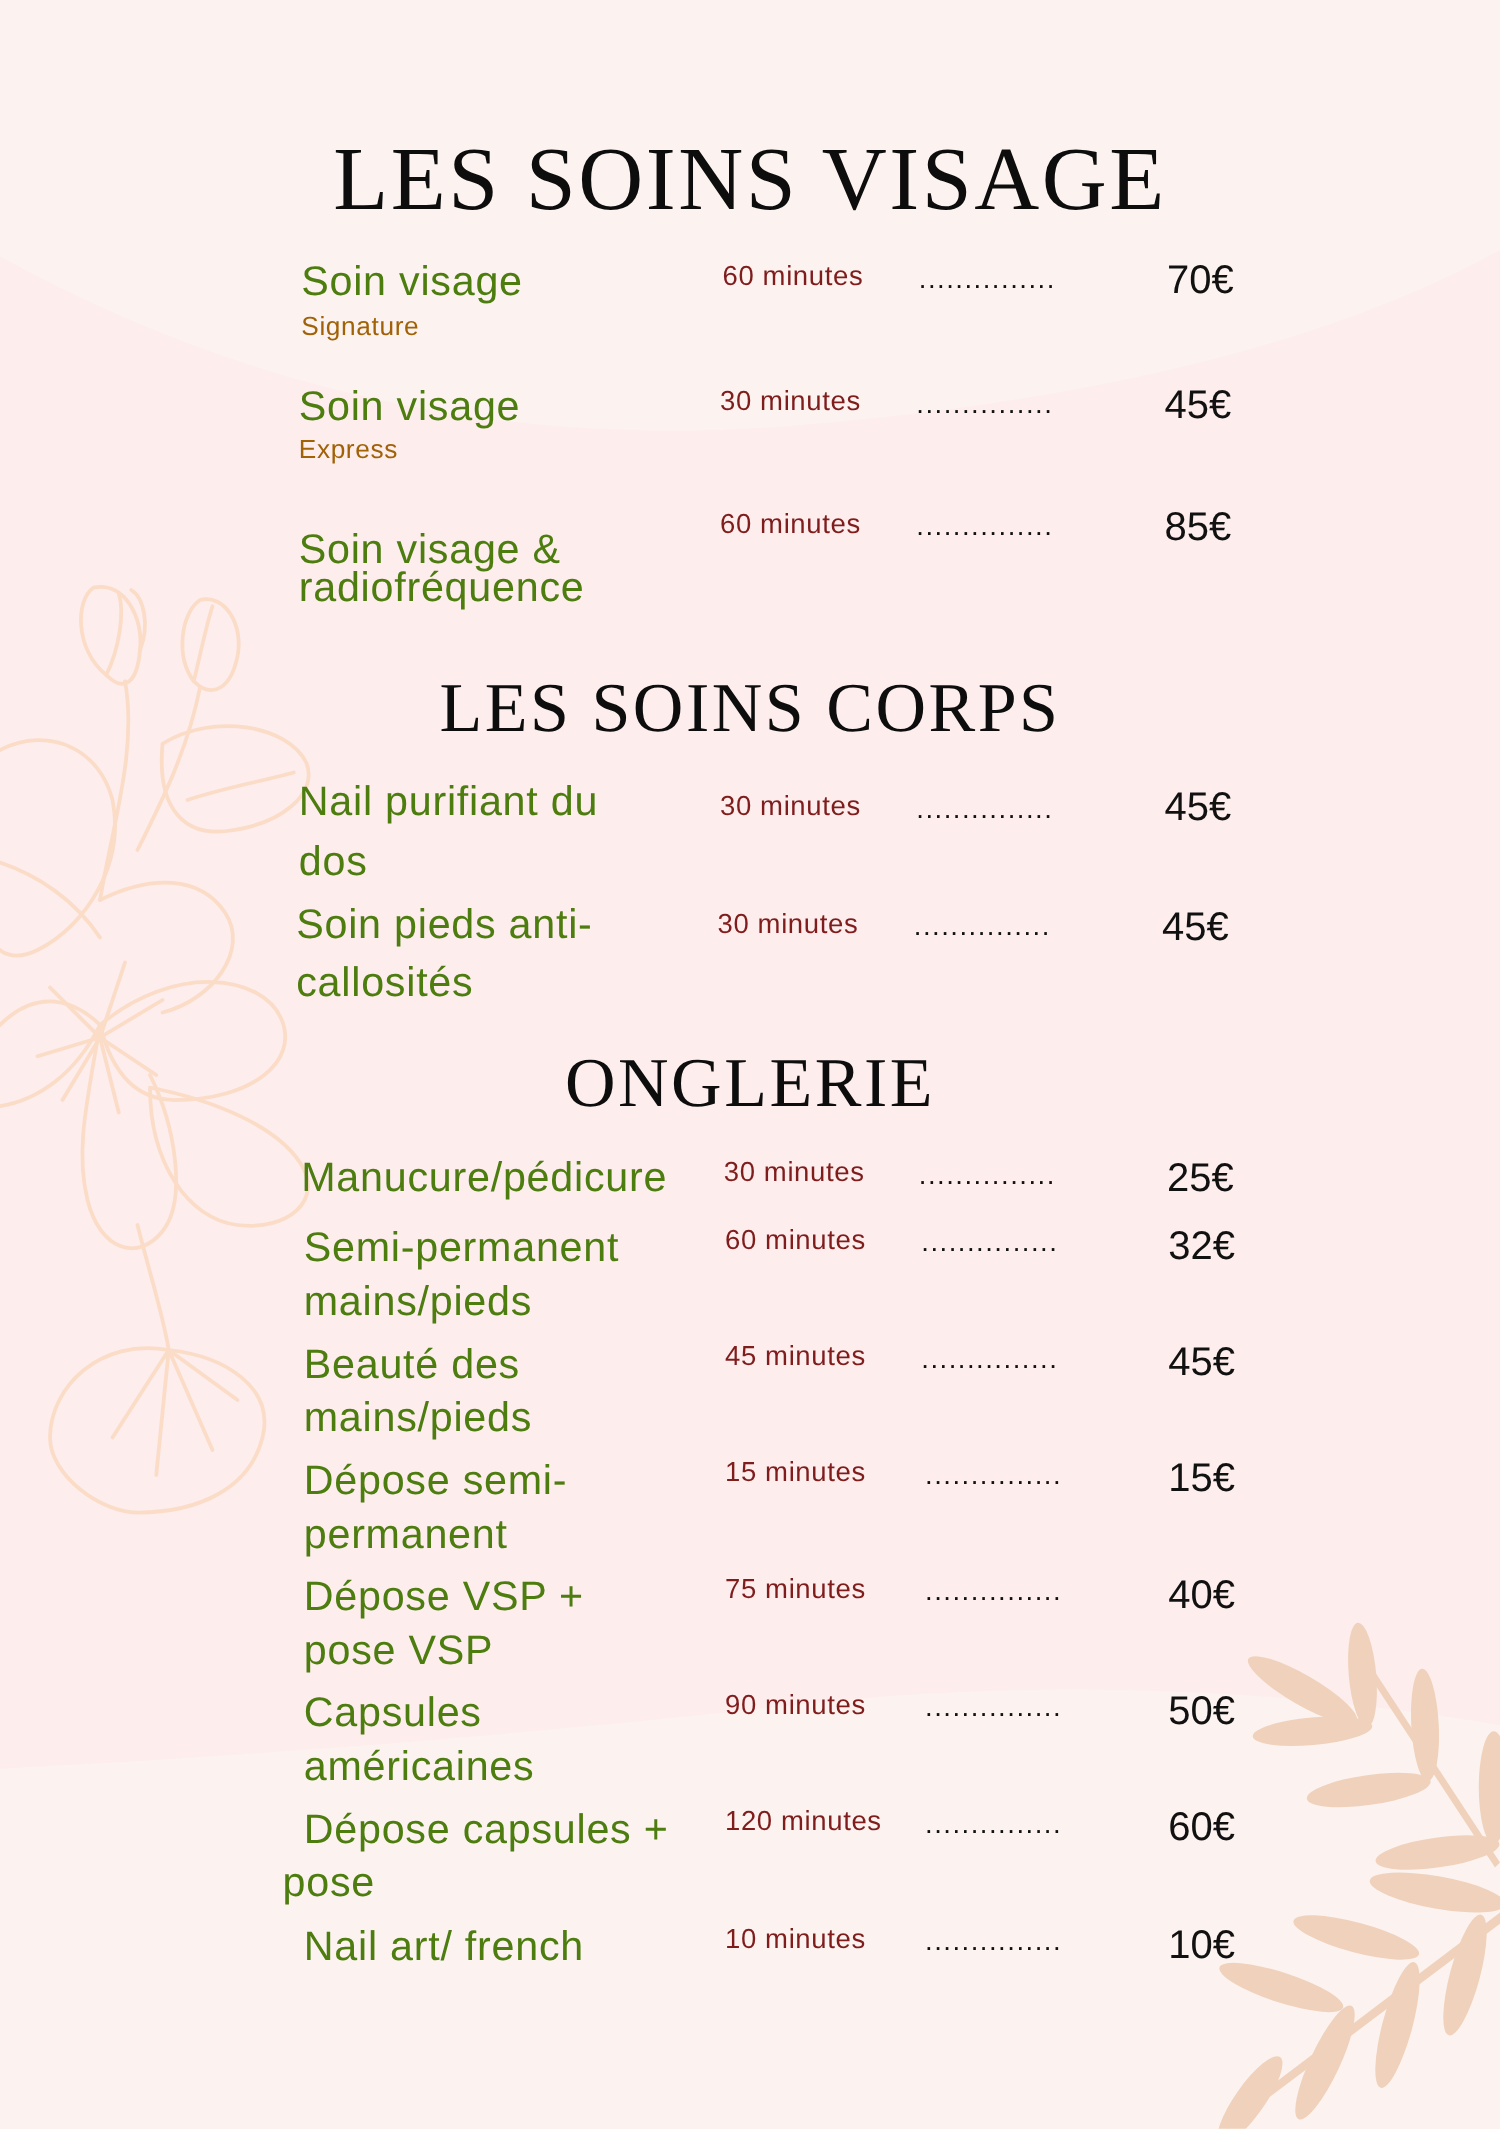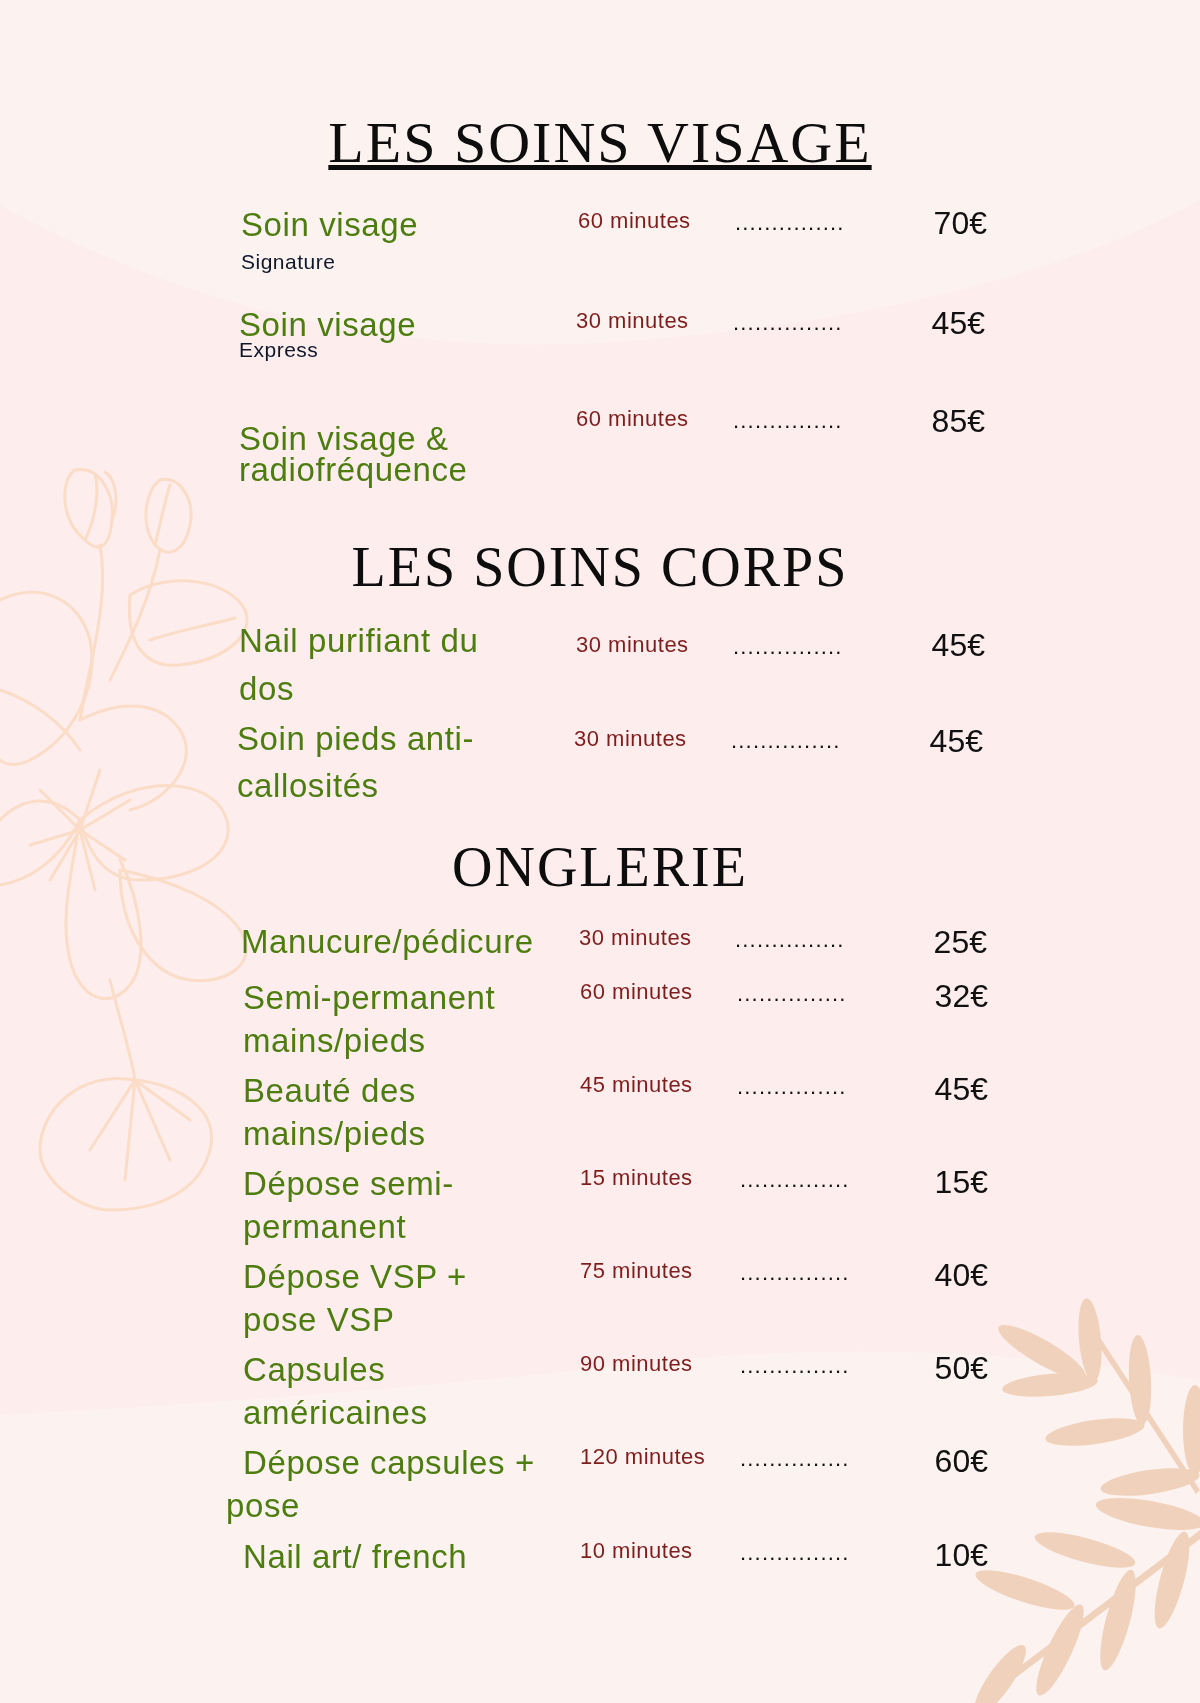--- a/index.html
+++ b/index.html
@@ -1,21 +1,21 @@
 <!DOCTYPE html>
 <html><head>
 <meta charset="utf-8">
 <style>
   html, body { margin:0; padding:0; }
   body { width:1200px; height:1703px; position:relative; overflow:hidden; background:#fcf3f0; font-family:"Liberation Sans", sans-serif; color:#111; }
   .bg { position:absolute; inset:0; }
   .title { position:absolute; left:0; width:1200px; text-align:center; font-family:"Liberation Serif", serif; font-weight:normal; letter-spacing:2px; color:#0d0d0d; margin:0; }
   .row { position:absolute; left:0; width:1200px; height:1px; }
   .name { position:absolute; font-size:33px; line-height:44px; white-space:nowrap; letter-spacing:0.6px; color:#4d7c0f; }
-  .sub { position:absolute; font-size:21px; line-height:26px; white-space:nowrap; letter-spacing:0.5px; color:#0f172a; }
+  .sub { position:absolute; font-size:21px; line-height:26px; white-space:nowrap; letter-spacing:0.5px; color:#a16207; }
   .dur { position:absolute; font-size:22px; line-height:28px; white-space:nowrap; letter-spacing:0.5px; color:#7f1d1d; }
   .dots { position:absolute; font-size:22px; line-height:28px; white-space:nowrap; letter-spacing:1.2px; color:#111; }
   .price { position:absolute; font-size:32px; line-height:40px; white-space:nowrap; text-align:right; color:#111; }
 </style>
 </head>
 <body>
 
 <svg class="bg" width="1200" height="1703" viewBox="0 0 1200 1703" xmlns="http://www.w3.org/2000/svg">
   <rect x="0" y="0" width="1200" height="1703" fill="#fcf3f0"></rect>
   <path d="M0 205 Q 300 370 640 340 Q 1000 310 1200 200 L1200 1380 Q 900 1330 600 1368 Q 300 1400 0 1415 Z" fill="#fdeded"></path>
@@ -56,33 +56,33 @@
     <ellipse cx="1150" cy="1514" rx="55" ry="13" transform="rotate(10 1150 1514)"></ellipse>
     <ellipse cx="1085" cy="1550" rx="52" ry="12" transform="rotate(15 1085 1550)"></ellipse>
     <ellipse cx="1025" cy="1590" rx="52" ry="12" transform="rotate(18 1025 1590)"></ellipse>
     <ellipse cx="1172" cy="1580" rx="12" ry="50" transform="rotate(15 1172 1580)"></ellipse>
     <ellipse cx="1118" cy="1620" rx="12" ry="52" transform="rotate(15 1118 1620)"></ellipse>
     <ellipse cx="1060" cy="1650" rx="12" ry="50" transform="rotate(25 1060 1650)"></ellipse>
     <ellipse cx="1000" cy="1680" rx="12" ry="42" transform="rotate(35 1000 1680)"></ellipse>
   </g>
 </svg>
 
-<h2 class="title" style="top:108px;font-size:58px;line-height:70px;text-decoration:underline;">LES SOINS VISAGE</h2>
+<h2 class="title" style="top:108px;font-size:72px;line-height:70px;">LES SOINS VISAGE</h2>
 
 <div class="row" style="top:203px;">
   <span class="name" style="left:241px;top:0;">Soin visage</span>
   <span class="sub" style="left:241px;top:46px;">Signature</span>
   <span class="dur" style="left:578px;top:4px;">60 minutes</span>
   <span class="dots" style="left:735px;top:6px;">...............</span>
   <span class="price" style="right:213px;top:0;">70€</span>
 </div>
 
 <div class="row" style="top:303px;">
   <span class="name" style="left:239px;top:0;">Soin visage</span>
-  <span class="sub" style="left:239px;top:34px;">Express</span>
+  <span class="sub" style="left:239px;top:44px;">Express</span>
   <span class="dur" style="left:576px;top:4px;">30 minutes</span>
   <span class="dots" style="left:733px;top:6px;">...............</span>
   <span class="price" style="right:215px;top:0;">45€</span>
 </div>
 
 <div class="row" style="top:401px;">
   <span class="name" style="left:239px;top:16px;">Soin visage &amp;</span>
   <span class="name" style="left:239px;top:47px;">radiofréquence</span>
   <span class="dur" style="left:576px;top:4px;">60 minutes</span>
   <span class="dots" style="left:733px;top:6px;">...............</span>

